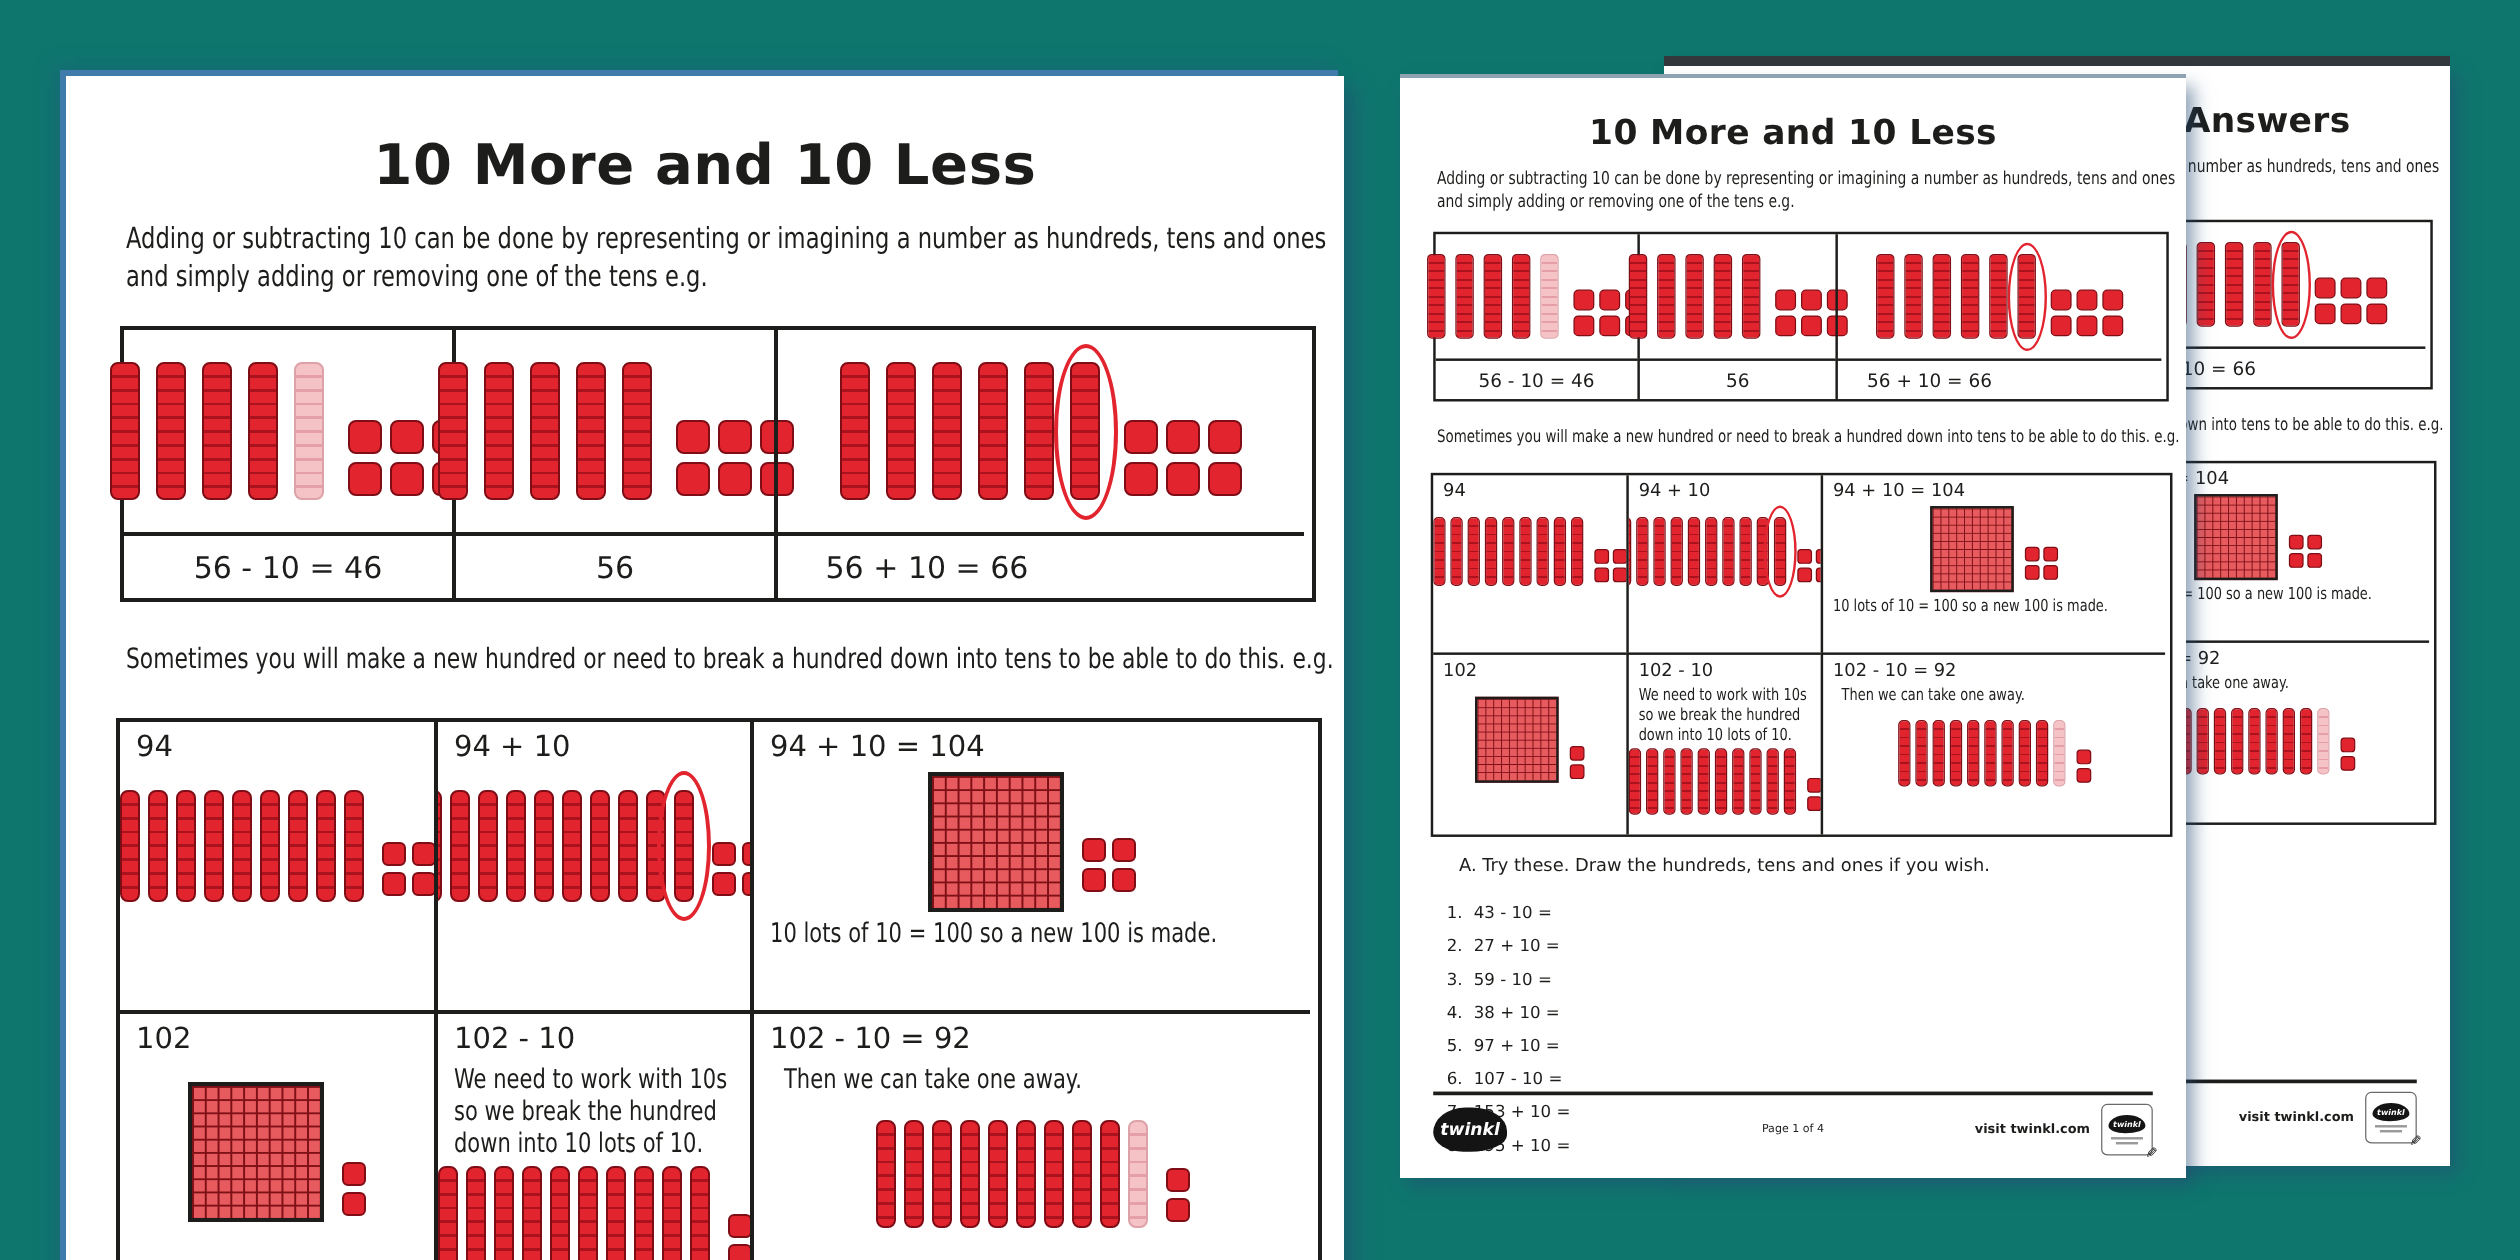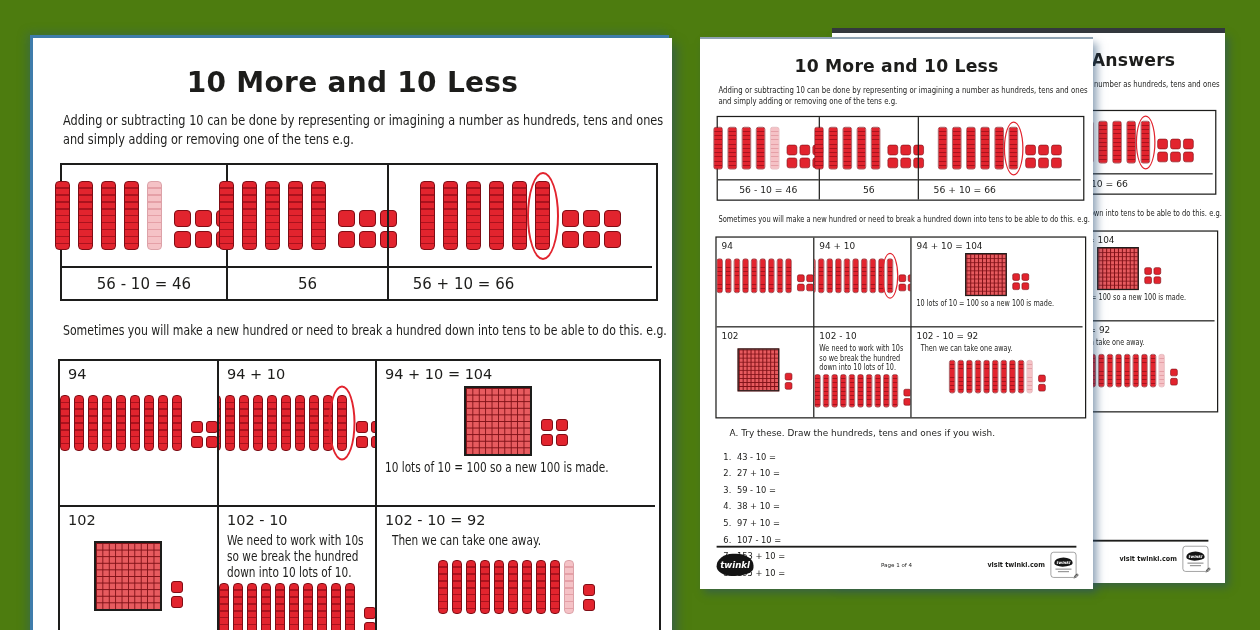--- a/index.html
+++ b/index.html
@@ -1,16 +1,16 @@
 <!DOCTYPE html>
 <html><head>
 <meta charset="utf-8">
 <style>
   html,body{margin:0;padding:0;}
-  .stage{position:relative;width:1260px;height:630px;overflow:hidden;background:#4d7c0f;font-family:"DejaVu Sans","Liberation Sans",sans-serif;}
+  .stage{position:relative;width:1260px;height:630px;overflow:hidden;background:#0f766e;font-family:"DejaVu Sans","Liberation Sans",sans-serif;}
 
   
   .page-slot{position:absolute;background:#fff;}
   .wrap-left{left:33px;top:38px;width:639px;height:894px;z-index:3;
              box-shadow:-3px -3px 0 #3f7cab,-6px -5px 9px rgba(40,90,135,.35),5px 6px 10px rgba(35,75,115,.5);}
   .wrap-front{left:700px;top:39px;width:393px;height:550px;z-index:2;
              box-shadow:0 -2px 0 #8ea2b2,4px 4px 8px rgba(35,75,115,.5);}
   .wrap-back{left:832px;top:33px;width:393px;height:550px;z-index:1;
              box-shadow:0 -5px 0 #33383d,4px 4px 8px rgba(35,75,115,.5);}
   .scaled .page{transform:scale(.61502);transform-origin:top left;}

